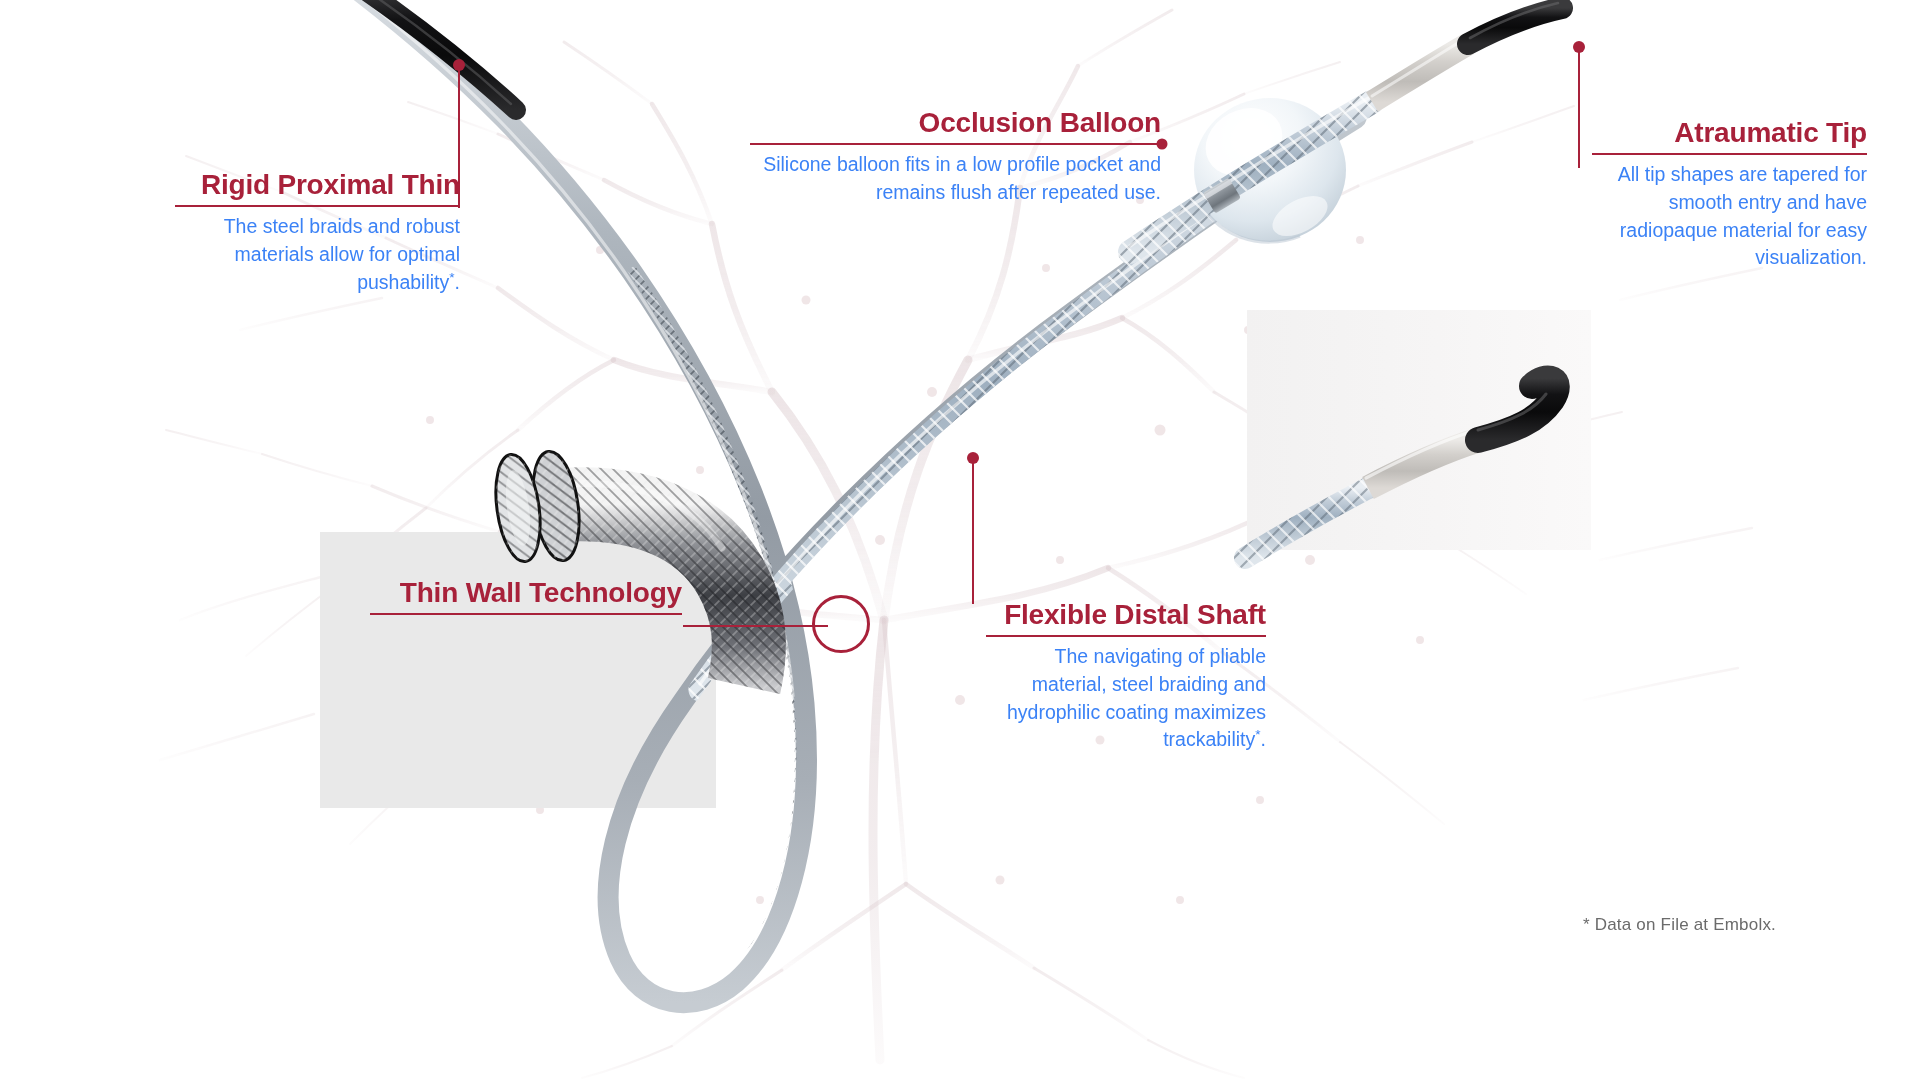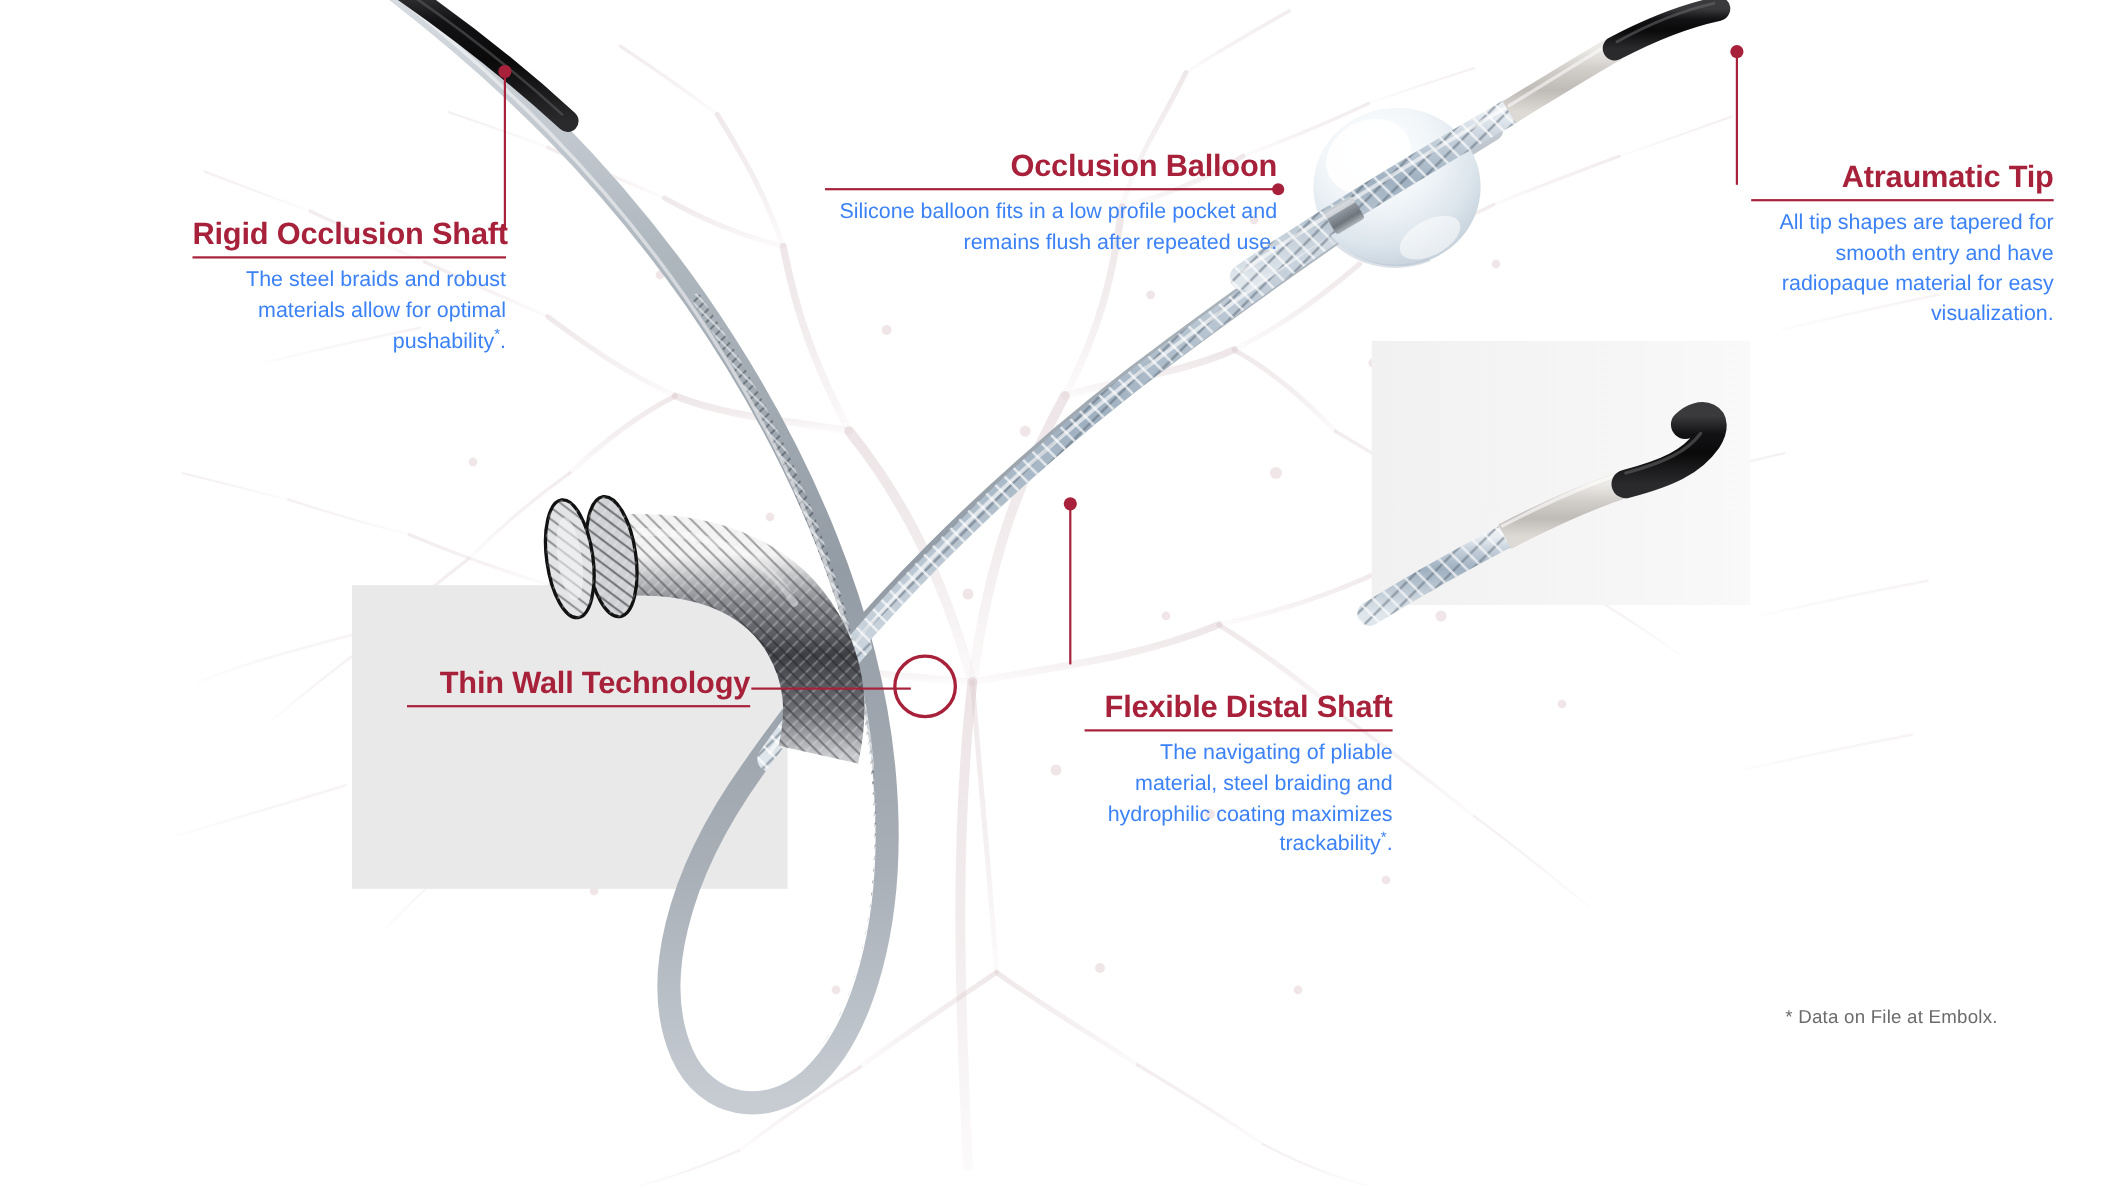--- a/index.html
+++ b/index.html
@@ -42,21 +42,20 @@
     background: #e9e9e9;
   }
   .panel.soft {
     background: linear-gradient(90deg,#f2f1f1 0%, #f6f5f5 55%, #faf9f9 100%);
   }
 
   
   .callout {
     position: absolute;
     z-index: 6;
-    margin-top: 28px;
   }
   .callout h2 {
     margin: 0;
     font-size: 28px;
     font-weight: bold;
     letter-spacing: -0.2px;
     color: #a8213a;
     line-height: 1.08;
     white-space: nowrap;
   }
@@ -443,21 +442,21 @@
   <div class="leader-dot" style="left:1573px; top:41px;"></div>
   <div class="leader-v" style="left:1578px; top:47px; height:121px;"></div>
 
   <div class="leader-h" style="left:683px; top:625px; width:145px;"></div>
   <div class="leader-ring" style="left:812px; top:595px; width:58px; height:58px;"></div>
 
   <div class="leader-dot" style="left:967px; top:452px;"></div>
   <div class="leader-v" style="left:972px; top:458px; height:146px;"></div>
 
   <div class="callout align-right" style="left:175px; top:170px; width:285px;">
-    <h2>Rigid Occlusion Shaft</h2>
+    <h2>Rigid Proximal Thin</h2>
     <div class="rule"></div>
     <p class="body-text"><span>The steel braids and robust materials allow for optimal pushability</span><sup>*</sup><span>.</span></p>
   </div>
 
   <div class="callout align-right" style="left:750px; top:108px; width:411px;">
     <h2>Occlusion Balloon</h2>
     <div class="rule lead-right"></div>
     <p class="body-text">Silicone balloon fits in a low profile pocket and remains flush after repeated use.</p>
   </div>
 
@@ -472,15 +471,15 @@
     <h2>Thin Wall Technology</h2>
     <div class="rule"></div>
   </div>
 
   <div class="callout align-left" style="left:986px; top:600px; width:280px;">
     <h2>Flexible Distal Shaft</h2>
     <div class="rule"></div>
     <p class="body-text"><span>The navigating of pliable material, steel braiding and hydrophilic coating maximizes trackability</span><sup>*</sup><span>.</span></p>
   </div>
 
-  <div id="footnote" style="left:1583px; top:915px;margin-left:40px;">* Data on File at Embolx.</div>
+  <div id="footnote" style="left:1583px; top:915px;">* Data on File at Embolx.</div>
 
 </div>
 
 </body></html>

